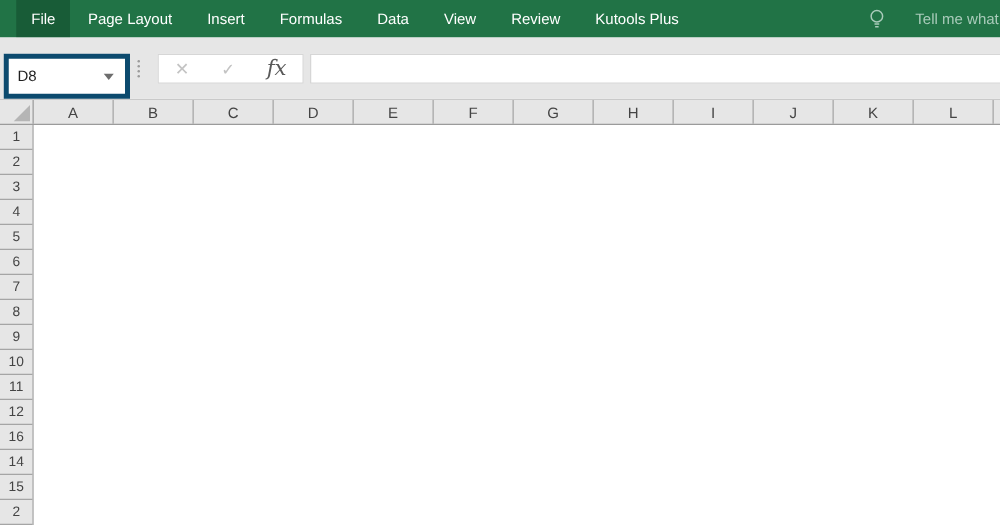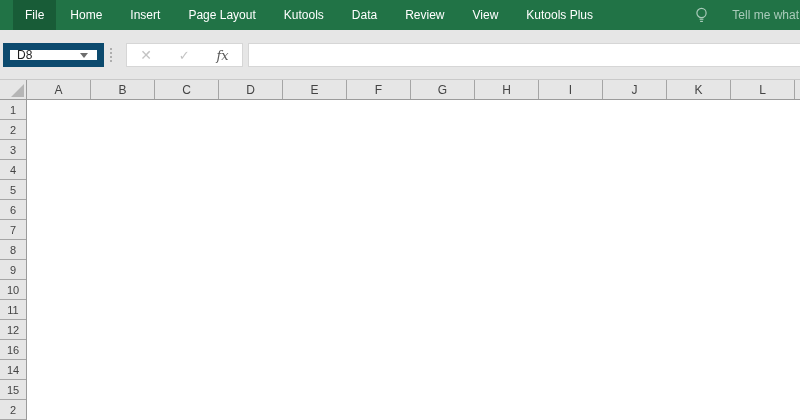--- a/index.html
+++ b/index.html
@@ -36,22 +36,22 @@
   .bulb { flex:0 0 auto; }
 
   
   .fbar {
     height:49px; flex:0 0 49px;
     background:#e6e6e6;
     position:relative;
   }
   .namebox {
     position:absolute; left:3px; top:13px;
-    width:101px; height:24px; box-sizing:border-box;
-    background:#ffffff; border:7px solid #0c4a6e;
+    width:101px; height:36px; box-sizing:border-box;
+    background:#ffffff; border:4px solid #0c4a6e;
     display:flex; align-items:center;
   }
   .nb-text { flex:1; font-size:12px; color:#1f1f1f; padding-left:7px; }
   .nb-arrow {
     width:0; height:0; margin-right:9px;
     border-left:4px solid transparent;
     border-right:4px solid transparent;
     border-top:5px solid #6d6d6d;
   }
   .dots {
@@ -61,21 +61,21 @@
   .dots i { display:block; width:2px; height:2px; background:#9b9b9b; border-radius:50%; }
   .fx-group {
     position:absolute; left:126px; top:13px;
     width:117px; height:24px; box-sizing:border-box;
     background:#ffffff; border:1px solid #d6d6d6;
     display:flex; align-items:center; justify-content:space-around;
   }
   .btn-cancel { color:#c3c3c3; font-size:14px; line-height:1; cursor:default; }
   .btn-enter  { color:#c3c3c3; font-size:13px; line-height:1; cursor:default; }
   .btn-fx {
-    color:#595959; font-size:13px; line-height:1;
+    color:#595959; font-size:17px; line-height:1;
     font-family:"DejaVu Serif", serif; font-style:italic; cursor:pointer;
   }
   .finput {
     position:absolute; left:248px; top:13px; right:-1px;
     height:24px; box-sizing:border-box;
     background:#ffffff; border:1px solid #d6d6d6;
     font-size:12px; line-height:22px; padding-left:5px; color:#1f1f1f;
   }
 
   
@@ -126,46 +126,43 @@
 
 <div class="app">
 
   <div class="ribbon">
     <div class="tabs">
 
         <div class="tab active">
           <span>File</span>
         </div>
 
-        <div class="tab">
-          <span>Home</span>
+
+        <div class="tab">
+          <span>Page Layout</span>
         </div>
 
         <div class="tab">
           <span>Insert</span>
         </div>
 
         <div class="tab">
-          <span>Page Layout</span>
-        </div>
-
-        <div class="tab">
-          <span>Kutools</span>
+          <span>Formulas</span>
         </div>
 
         <div class="tab">
           <span>Data</span>
         </div>
 
         <div class="tab">
+          <span>View</span>
+        </div>
+
+        <div class="tab">
           <span>Review</span>
-        </div>
-
-        <div class="tab">
-          <span>View</span>
         </div>
 
 
         <div class="tab">
           <span>Kutools Plus</span>
         </div>
       </div>
     <div class="tellme">
       <svg class="bulb" width="13" height="17" viewBox="0 0 13 17">
         <circle cx="6.5" cy="6" r="4.6" fill="none" stroke="#a9cbba" stroke-width="1.2"></circle>

